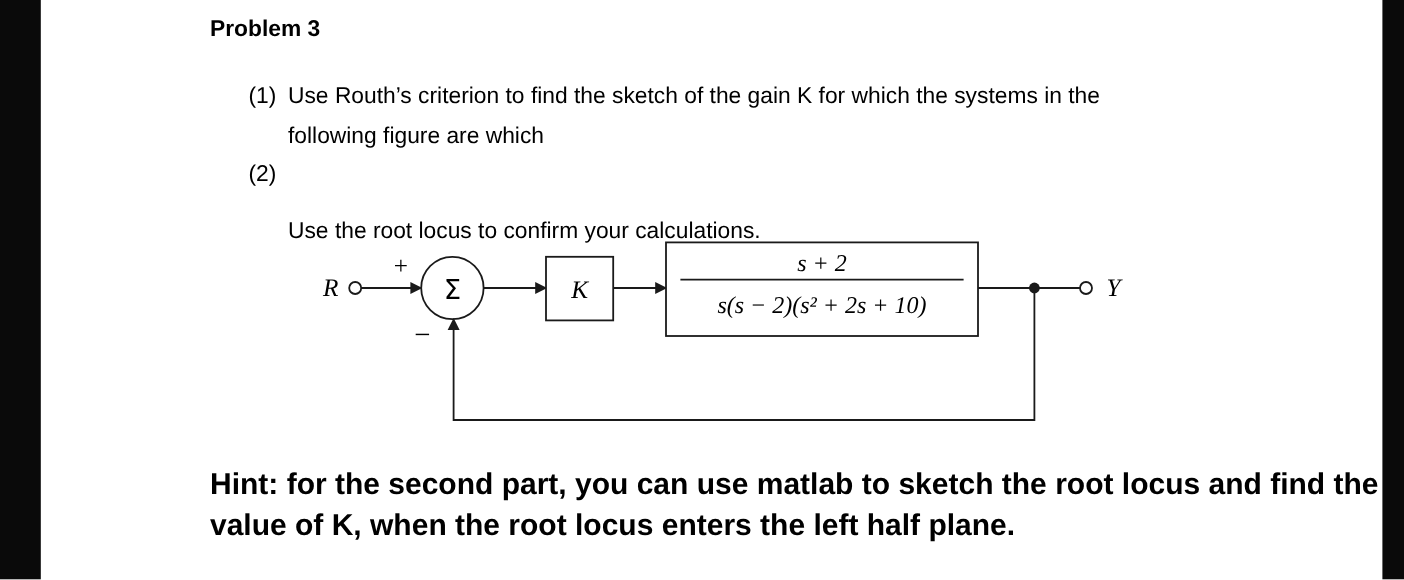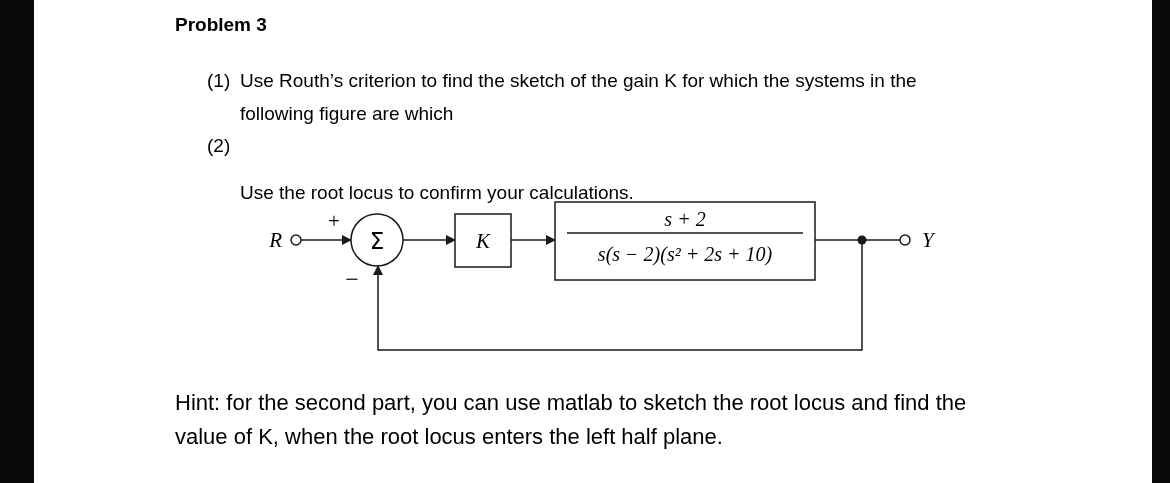--- a/index.html
+++ b/index.html
@@ -18,21 +18,21 @@
   .side-bar.left { left: 0; width: 34px; }
   .side-bar.right { left: 1152px; width: 18px; }
 
   .abs { position: absolute; }
 
   .title {
     font-size: 19px; font-weight: bold;
     left: 175px; top: 14px;
   }
   .body-text { font-size: 19px; line-height: 22px; }
-  .hint { font-weight: normal; font-size: 22px; left: 175px; }
+  .hint { font-weight: bold; font-size: 25px; left: 175px; }
 
   .diagram-svg { position: absolute; left: 0; top: 185px; }
 
   .math {
     font-family: "Liberation Serif", serif;
     font-style: italic;
   }
   .sigma {
     font-family: "DejaVu Sans", sans-serif;
     font-style: normal;

